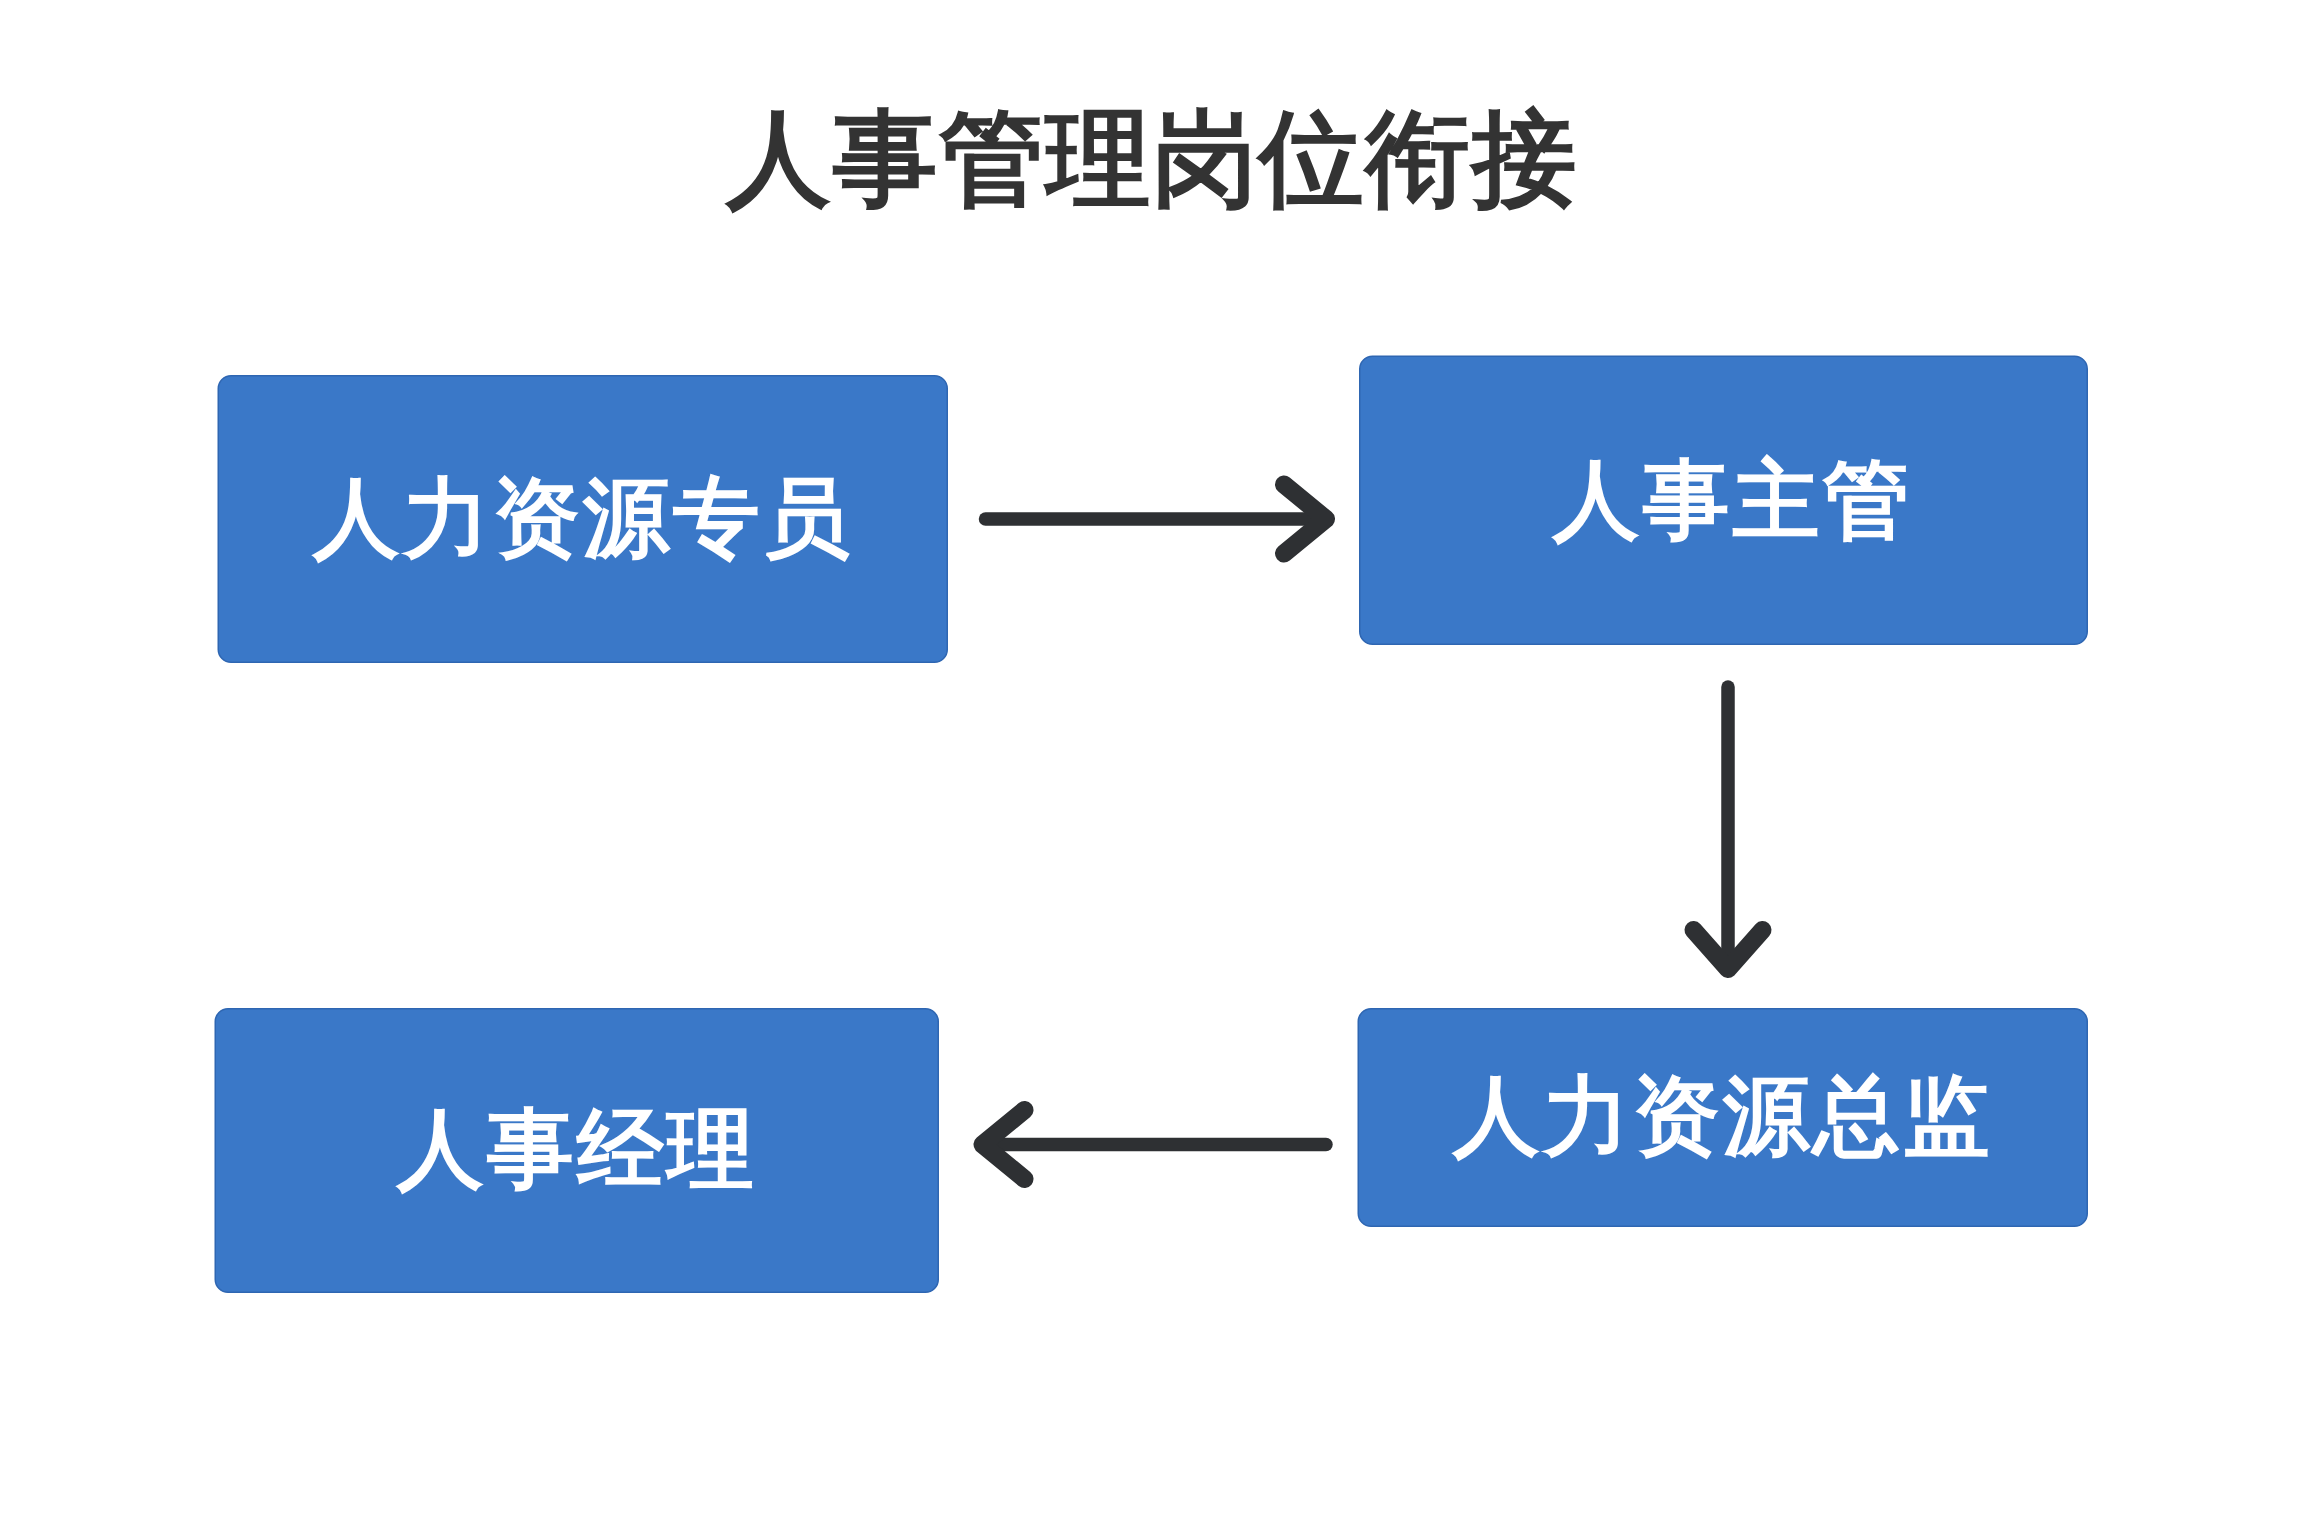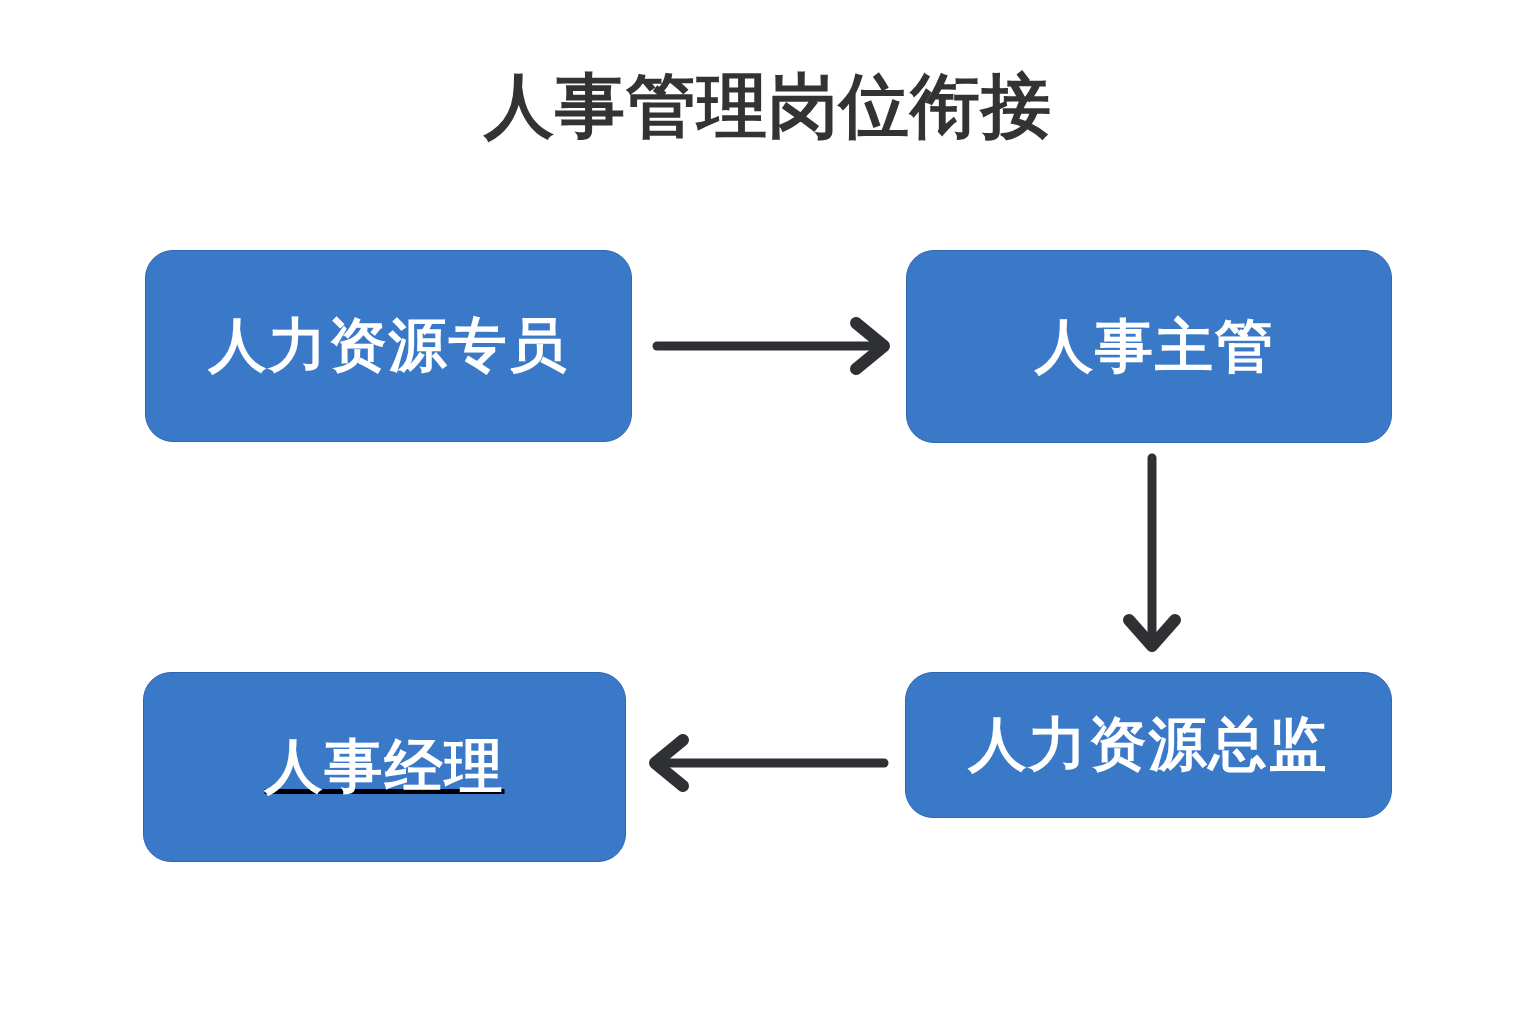--- a/index.html
+++ b/index.html
@@ -31,36 +31,36 @@
     font-size: 70px;
     font-weight: 900;
     color: var(--title-text);
     letter-spacing: 1px;
     line-height: 1.1;
   }
   .node {
     position: absolute;
     background: var(--box-fill);
     border: 1px solid var(--box-border);
-    border-radius: 28px;
+    border-radius: 9px;
     display: flex;
     align-items: center;
     justify-content: center;
   }
   .node .node-label {
     color: var(--box-text);
     font-size: 58px;
     font-weight: 700;
     letter-spacing: 2px;
     white-space: nowrap;
   }
   .node-tl { left: 145px; top: 250px; width: 487px; height: 192px; }
-  .node-tr { left: 906px; top: 250px; width: 486px; height: 193px; padding-left: 12px; }
+  .node-tr { left: 906px; top: 237px; width: 486px; height: 193px; padding-left: 12px; }
   .node-br { left: 905px; top: 672px; width: 487px; height: 146px; }
-  .node-bl { left: 143px; top: 672px; width: 483px; height: 190px; text-decoration: underline; }
+  .node-bl { left: 143px; top: 672px; width: 483px; height: 190px; }
   .arrow-layer {
     position: absolute;
     left: 0; top: 0;
     width: 1536px;
     height: 1024px;
     pointer-events: none;
   }
   .arrow-layer polyline, .arrow-layer line {
     fill: none;
     stroke-linecap: round;

